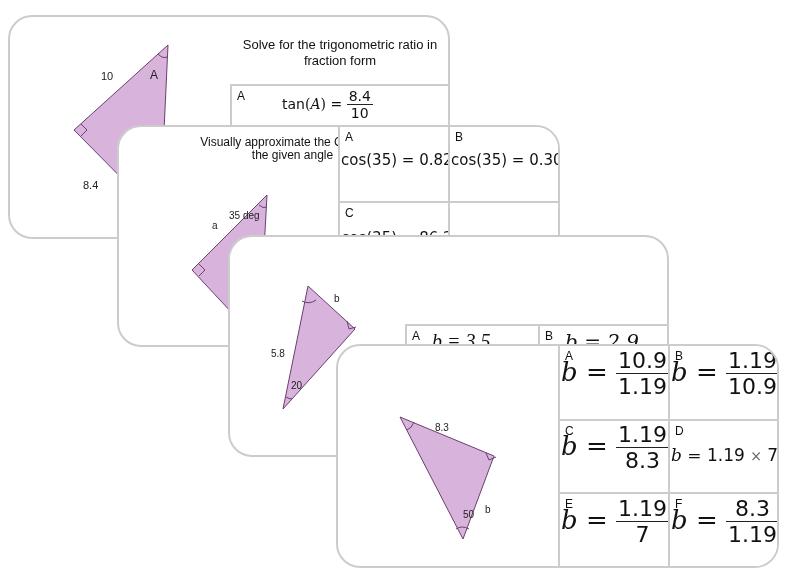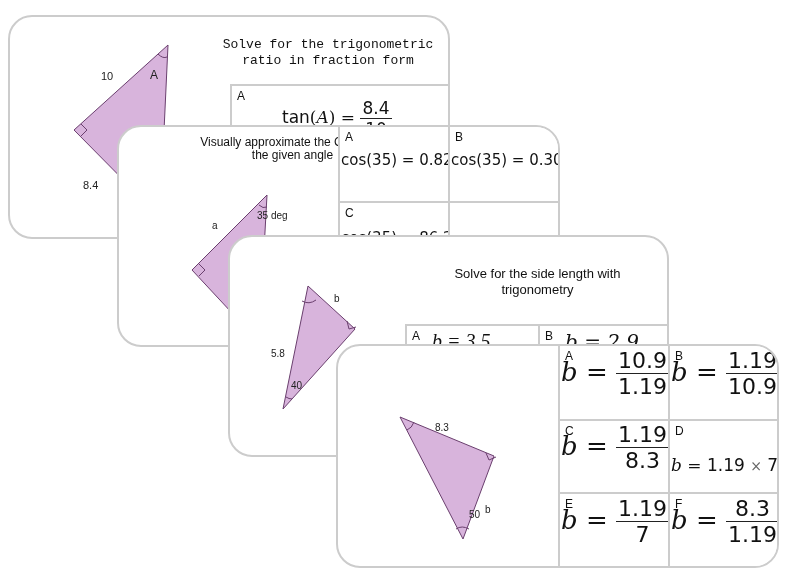--- a/index.html
+++ b/index.html
@@ -33,38 +33,38 @@
 
 <div class="card" style="left:8px;top:15px;width:442px;height:224px;">
   <svg class="tri" width="442" height="224">
     <polygon points="158,28 64,113 150,200" fill="#d8b4dc" stroke="#6a3f6e" stroke-width="1"></polygon>
     <polyline points="71,107 77,113 71,119" fill="none" stroke="#6a3f6e" stroke-width="1"></polyline>
     <path d="M148,37 Q153,42 157,40" fill="none" stroke="#6a3f6e" stroke-width="1"></path>
   </svg>
   <span class="tlabel" style="left:91px;top:53px;">10</span>
   <span class="tlabel" style="left:140px;top:51px;font-size:12px;">A</span>
   <span class="tlabel" style="left:73px;top:162px;">8.4</span>
-  <div class="prompt" style="left:208px;top:20px;width:220px;font-family:Liberation Mono, monospace;">Solve for the trigonometric ratio in fraction form</div>
+  <div class="prompt" style="left:220px;top:20px;width:220px;">Solve for the trigonometric ratio in fraction form</div>
   <div class="cell" style="left:220px;top:67px;width:230px;height:160px;">
     <span class="lbl">A</span>
-    <span class="math" style="left:50px;top:12px;font-size:17px;">
+    <span class="math" style="left:50px;top:2px;font-size:14px;">
       <span class="sans">tan</span>(<span class="mi">A</span>) =
       <span class="frac"><span class="num">8.4</span><span class="den">10</span></span>
     </span>
   </div>
 </div>
 
 <div class="card" style="left:117px;top:125px;width:443px;height:222px;">
   <svg class="tri" width="443" height="222">
     <polygon points="148,68 73,143 140,215" fill="#d8b4dc" stroke="#6a3f6e" stroke-width="1"></polygon>
     <polyline points="80,137 86,143 80,149" fill="none" stroke="#6a3f6e" stroke-width="1"></polyline>
     <path d="M140,78 Q144,82 148,80" fill="none" stroke="#6a3f6e" stroke-width="1"></path>
   </svg>
   <span class="tlabel" style="left:93px;top:93px;font-size:10px;">a</span>
-  <span class="tlabel" style="left:110px;top:83px;font-size:10px;margin-left:28px;">35 deg</span>
+  <span class="tlabel" style="left:110px;top:83px;font-size:10px;">35 deg</span>
   <div class="prompt" style="left:40px;top:9px;width:195px;font-size:12px;line-height:13px;margin-left:36px;">Visually approximate the Cosine of the given angle</div>
   <div class="cell" style="left:219px;top:-2px;width:110px;height:76px;">
     <span class="lbl">A</span>
     <span class="math sans" style="left:1px;top:24px;font-size:15px;">cos(35) = 0.82</span>
   </div>
   <div class="cell" style="left:329px;top:-2px;width:112px;height:76px;">
     <span class="lbl">B</span>
     <span class="math sans" style="left:1px;top:24px;font-size:15px;">cos(35) = 0.30</span>
   </div>
   <div class="cell" style="left:219px;top:74px;width:110px;height:150px;">
@@ -76,41 +76,40 @@
 
 <div class="card" style="left:228px;top:235px;width:441px;height:222px;">
   <svg class="tri" width="441" height="222">
     <polygon points="78,49 125,92 53,172" fill="#d8b4dc" stroke="#6a3f6e" stroke-width="1"></polygon>
     <polyline points="117,84 119,92 126,90" fill="none" stroke="#6a3f6e" stroke-width="1"></polyline>
     <path d="M72,64 Q79,68 86,63" fill="none" stroke="#6a3f6e" stroke-width="1"></path>
     <path d="M56,160 Q59,162 62,162" fill="none" stroke="#6a3f6e" stroke-width="1"></path>
   </svg>
   <span class="tlabel" style="left:104px;top:56px;font-size:10px;">b</span>
   <span class="tlabel" style="left:41px;top:111px;font-size:10px;">5.8</span>
-  <span class="tlabel" style="left:61px;top:143px;font-size:10px;">40</span>
-  <div class="prompt" style="left:205px;top:29px;width:205px;">Solve for the side length with trigonometry</div>
+  <span class="tlabel" style="left:61px;top:143px;font-size:10px;">20</span>
   <div class="cell" style="left:175px;top:87px;width:133px;height:140px;">
     <span class="lbl">A</span>
     <span class="math mi" style="left:25px;top:4px;font-size:20px;font-family:Liberation Serif, serif;">b = 3.5</span>
   </div>
   <div class="cell" style="left:308px;top:87px;width:135px;height:140px;">
     <span class="lbl">B</span>
     <span class="math mi" style="left:25px;top:4px;font-size:20px;">b = 2.9</span>
   </div>
 </div>
 
 <div class="card" style="left:336px;top:344px;width:443px;height:224px;">
   <svg class="tri" width="443" height="224">
     <polygon points="62,71 156,110 125,193" fill="#d8b4dc" stroke="#6a3f6e" stroke-width="1"></polygon>
     <polyline points="148,107 151,114 158,111" fill="none" stroke="#6a3f6e" stroke-width="1"></polyline>
     <path d="M69,84 Q74,82 76,76" fill="none" stroke="#6a3f6e" stroke-width="1"></path>
     <path d="M118,183 Q124,179 131,183" fill="none" stroke="#6a3f6e" stroke-width="1"></path>
   </svg>
   <span class="tlabel" style="left:97px;top:76px;font-size:10px;">8.3</span>
-  <span class="tlabel" style="left:125px;top:163px;font-size:10px;margin-left:6px;">50</span>
+  <span class="tlabel" style="left:125px;top:163px;font-size:10px;">50</span>
   <span class="tlabel" style="left:147px;top:158px;font-size:10px;">b</span>
 
   <div class="cell" style="left:220px;top:-2px;width:110px;height:75px;">
     <span class="lbl">A</span>
     <span class="math" style="left:1px;top:2px;font-size:26px;">
       <span class="mi">b</span> =
       <span class="frac" style="font-size:22px;"><span class="num">10.9</span><span class="den">1.19</span></span>
     </span>
   </div>
   <div class="cell" style="left:330px;top:-2px;width:113px;height:75px;">
@@ -122,21 +121,21 @@
   </div>
   <div class="cell" style="left:220px;top:73px;width:110px;height:73px;">
     <span class="lbl">C</span>
     <span class="math" style="left:1px;top:1px;font-size:26px;">
       <span class="mi">b</span> =
       <span class="frac" style="font-size:22px;"><span class="num">1.19</span><span class="den">8.3</span></span>
     </span>
   </div>
   <div class="cell" style="left:330px;top:73px;width:113px;height:73px;">
     <span class="lbl">D</span>
-    <span class="math" style="left:1px;top:34px;font-size:17px;">
+    <span class="math" style="left:1px;top:24px;font-size:17px;">
       <span class="mi">b</span> = <span class="sans">1.19</span>
       <span style="color:#666;font-size:14px;">×</span>
       <span class="sans">7</span>
     </span>
   </div>
   <div class="cell" style="left:220px;top:146px;width:110px;height:78px;">
     <span class="lbl">E</span>
     <span class="math" style="left:1px;top:2px;font-size:26px;">
       <span class="mi">b</span> =
       <span class="frac" style="font-size:22px;"><span class="num">1.19</span><span class="den">7</span></span>

